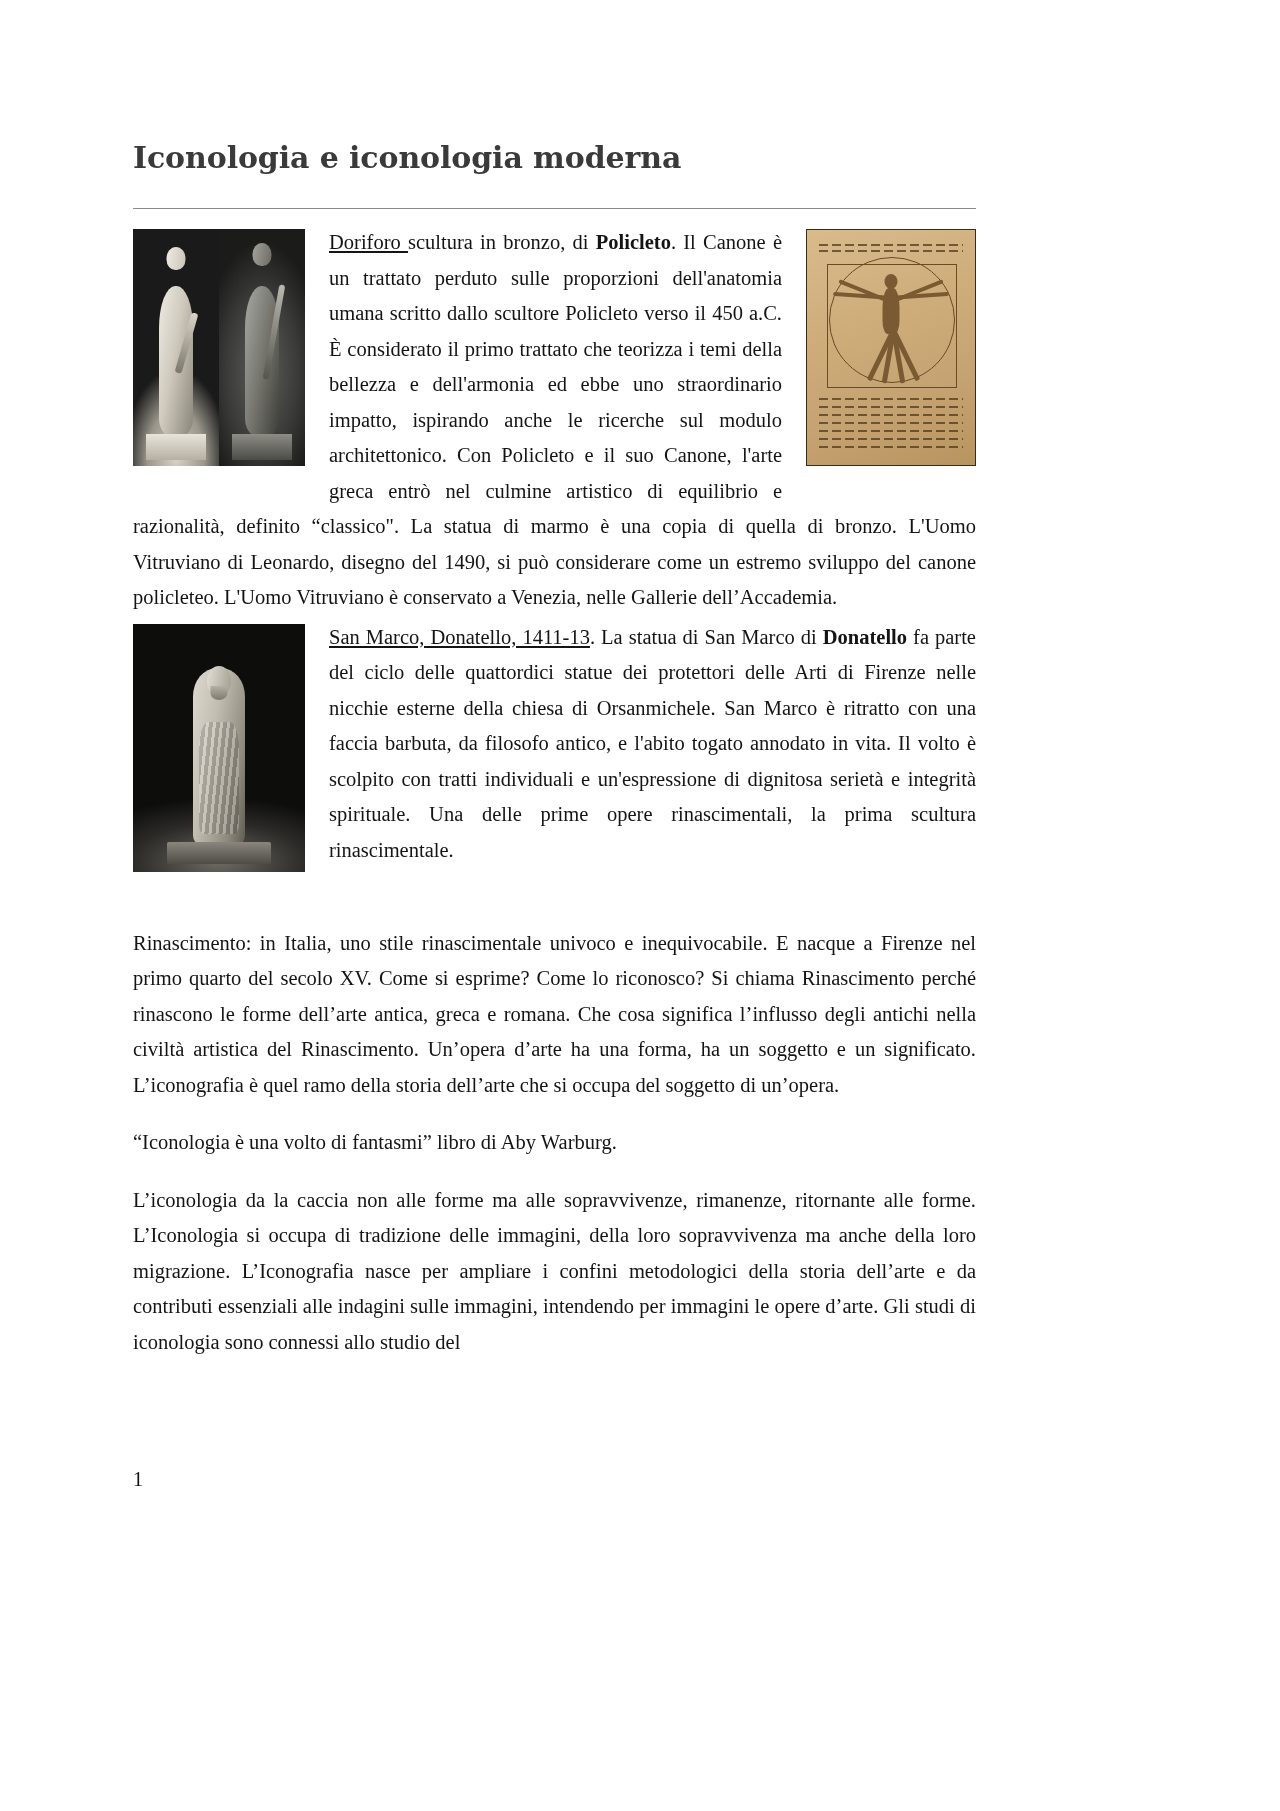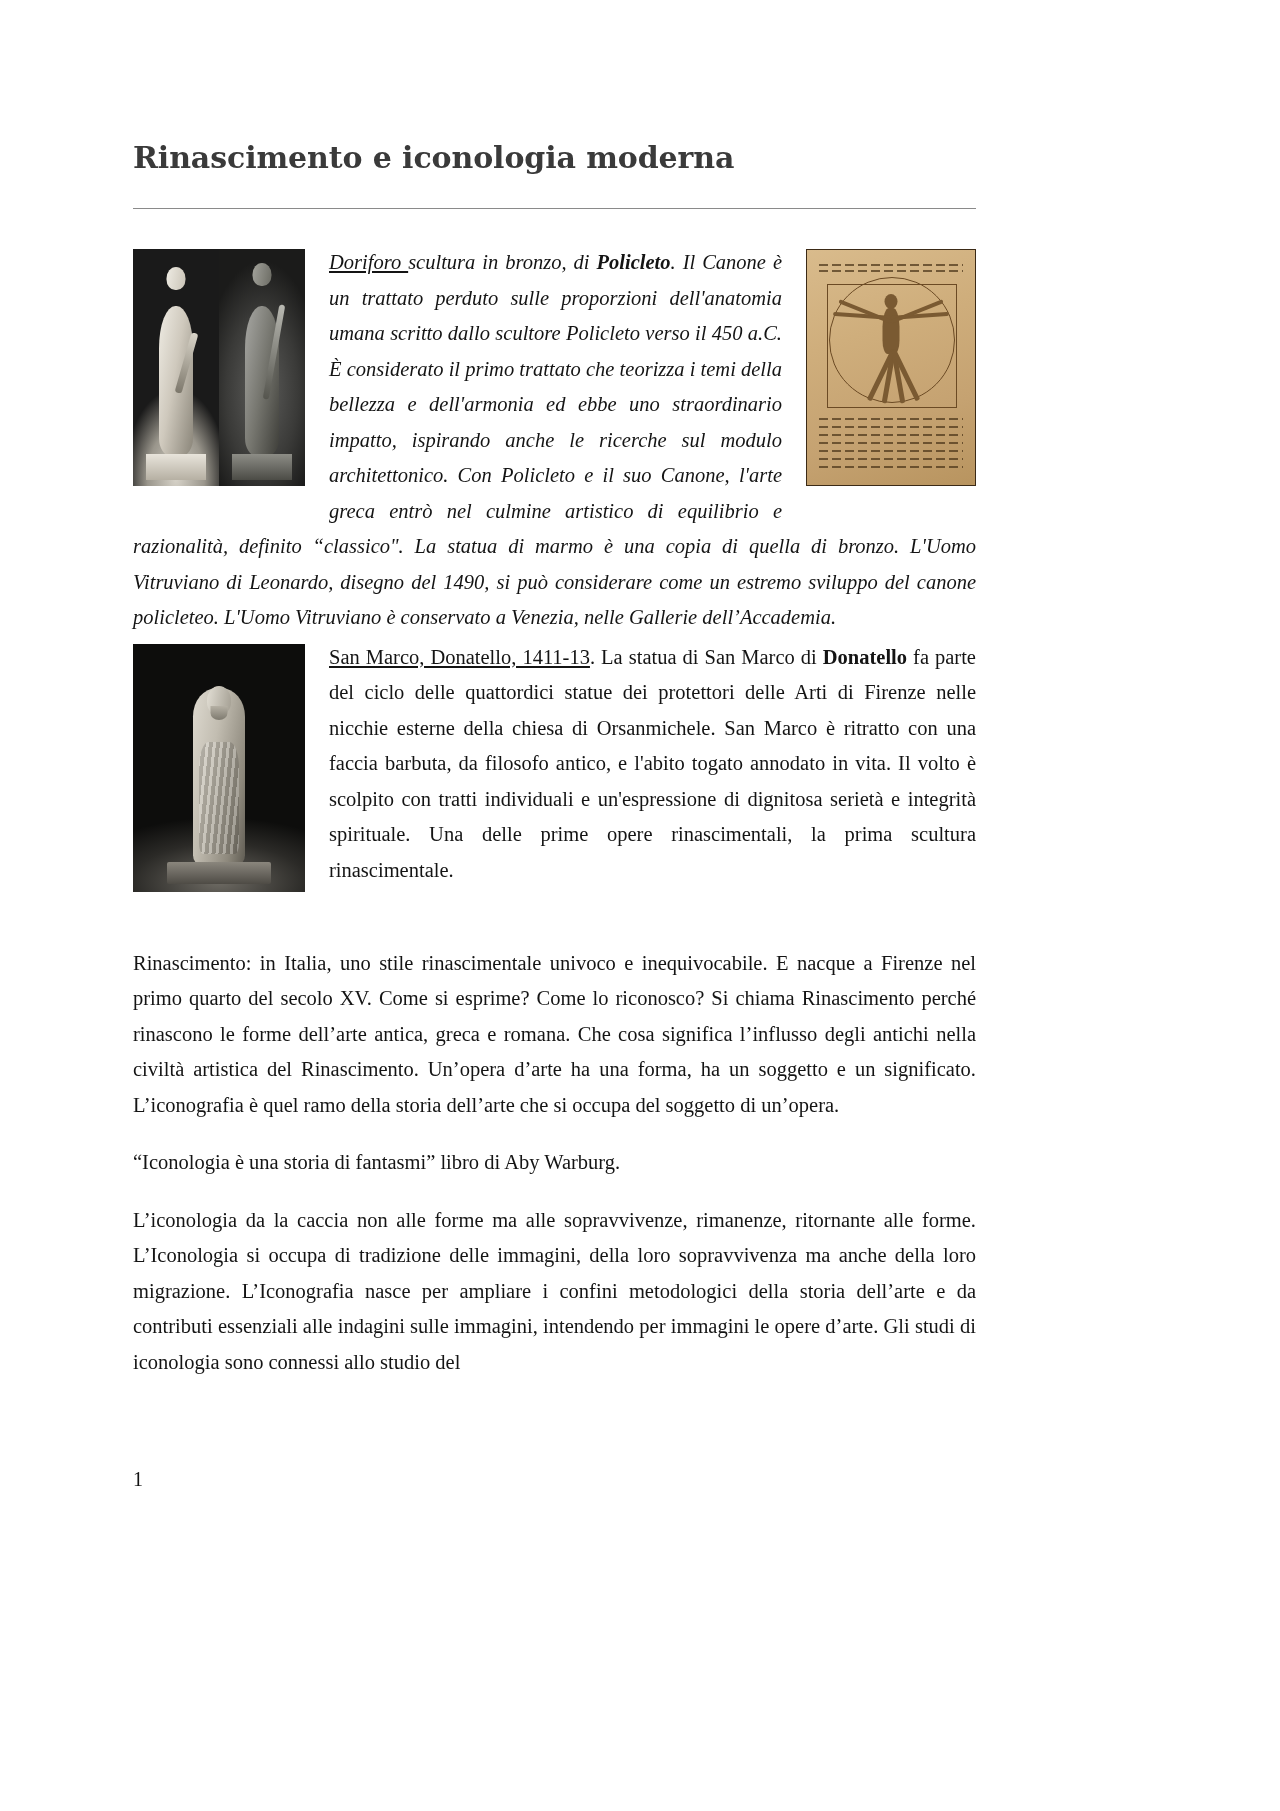--- a/index.html
+++ b/index.html
@@ -52,22 +52,21 @@
   }
 
   
   .body-text {
     font-size: 20.5px;
     line-height: 35.5px;
     text-align: justify;
     color: #141414;
   }
   .flow {
-    margin-top: 36px;
-    font-style: italic;
+    margin-top: 16px;
   }
   .para {
     margin: 0 0 0 0;
   }
   .para + .para {
     margin-top: 22px;
   }
   .u { text-decoration: underline; }
   .b { font-weight: bold; }
 
@@ -284,21 +283,21 @@
     color: #111;
   }
 </style>
 </head>
 <body>
 
 <div class="page">
 
   <div class="content">
 
-    <h1 class="doc-title">Rinascimento e iconologia moderna</h1>
+    <h1 class="doc-title">Iconologia e iconologia moderna</h1>
 
     <div class="title-rule"></div>
 
 
     <div class="body-text flow">
 
       <div class="img-box float-left doriforo">
         <div class="dor-half left">
           <div class="statue st-head"></div>
           <div class="statue st-body"></div>
@@ -354,21 +353,21 @@
         <div class="sm-plinth"></div>
       </div>
 
       <p class="para"><span class="u">San Marco, Donatello, 1411-13</span><span>. La statua di San Marco di </span><span class="b">Donatello</span><span> fa parte del ciclo delle quattordici statue dei protettori delle Arti di Firenze nelle nicchie esterne della chiesa di Orsanmichele. San Marco è ritratto con una faccia barbuta, da filosofo antico, e l'abito togato annodato in vita. Il volto è scolpito con tratti individuali e un'espressione di dignitosa serietà e integrità spirituale. Una delle prime opere rinascimentali, la prima scultura rinascimentale.</span></p>
 
       <div class="clearer"></div>
     </div>
 
     <div class="body-text tail-block">
       <p class="para">Rinascimento: in Italia, uno stile rinascimentale univoco e inequivocabile. E nacque a Firenze nel primo quarto del secolo XV. Come si esprime? Come lo riconosco? Si chiama Rinascimento perché rinascono le forme dell’arte antica, greca e romana. Che cosa significa l’influsso degli antichi nella civiltà artistica del Rinascimento. Un’opera d’arte ha una forma, ha un soggetto e un significato. L’iconografia è quel ramo della storia dell’arte che si occupa del soggetto di un’opera.</p>
-      <p class="para">“Iconologia è una storia di fantasmi” libro di Aby Warburg.</p>
+      <p class="para">“Iconologia è una volto di fantasmi” libro di Aby Warburg.</p>
       <p class="para">L’iconologia da la caccia non alle forme ma alle sopravvivenze, rimanenze, ritornante alle forme. L’Iconologia si occupa di tradizione delle immagini, della loro sopravvivenza ma anche della loro migrazione. L’Iconografia nasce per ampliare i confini metodologici della storia dell’arte e da contributi essenziali alle indagini sulle immagini, intendendo per immagini le opere d’arte. Gli studi di iconologia sono connessi allo studio del</p>
     </div>
 
   </div>
 
   <div class="page-number">1</div>
 
 </div>
 
 </body></html>

